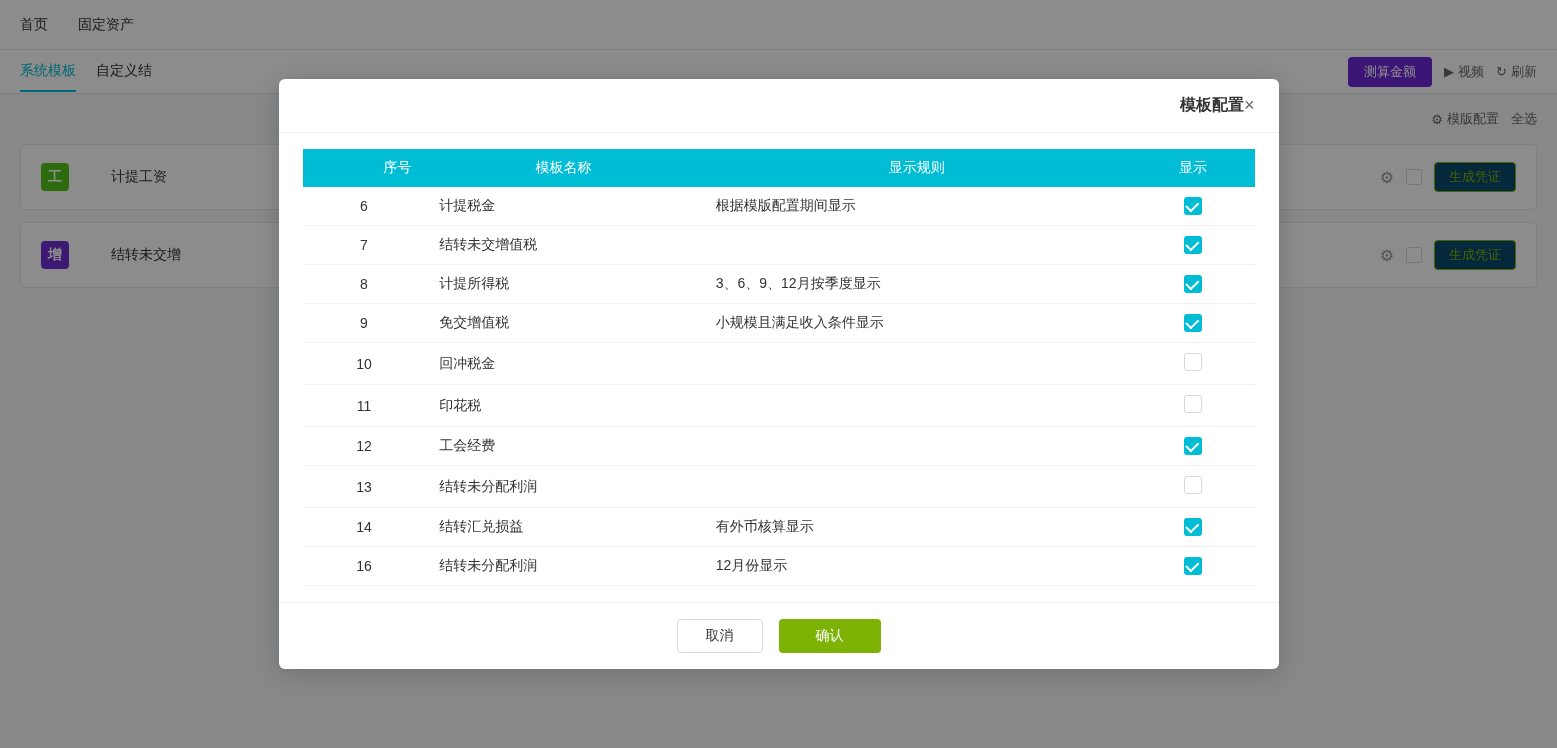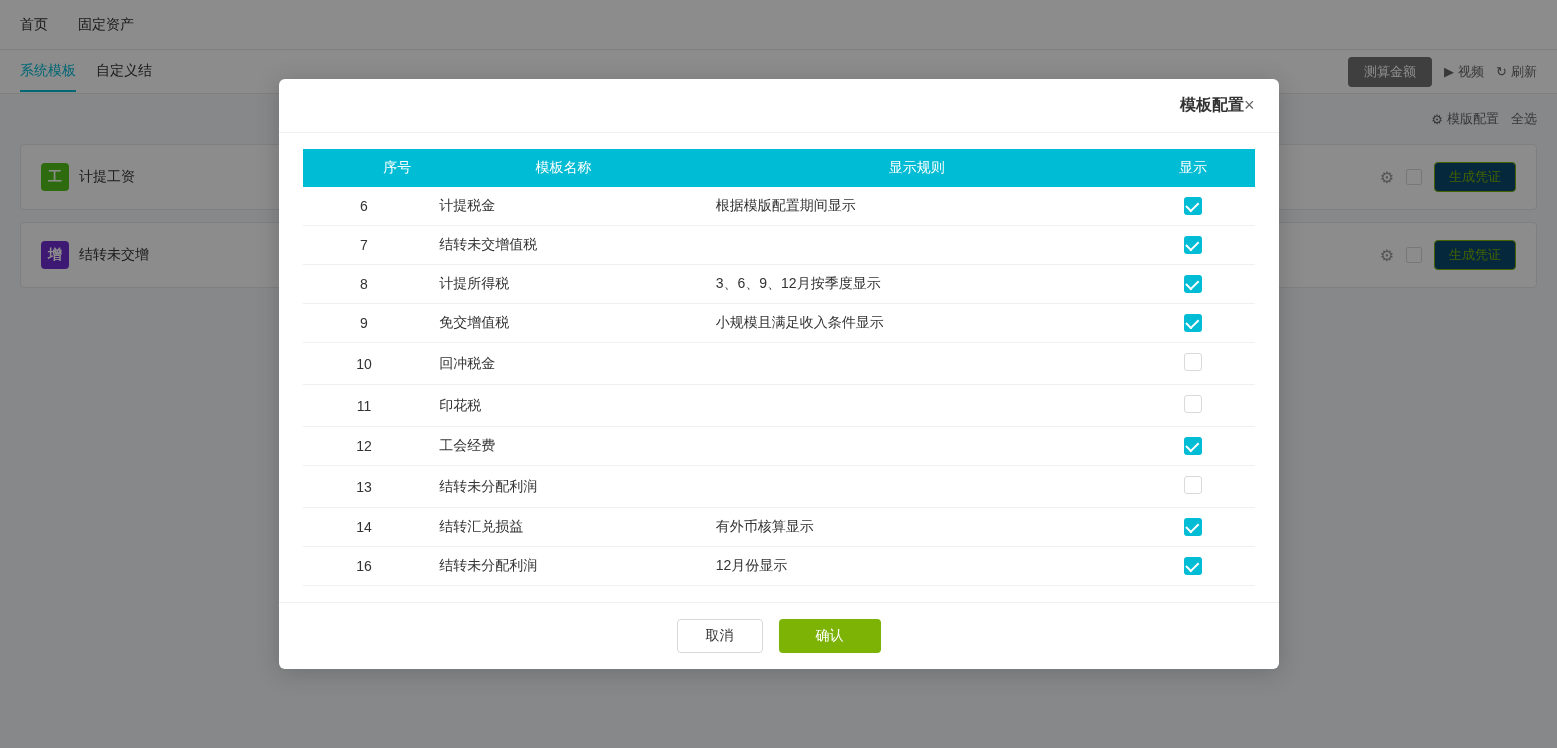--- a/index.html
+++ b/index.html
@@ -62,21 +62,21 @@
     }
 
     .right-actions {
       margin-left: auto;
       display: flex;
       align-items: center;
       gap: 12px;
     }
 
     .btn-calc {
-      background: #737373;
+      background: #6d28d9;
       color: #fff;
       border: none;
       border-radius: 4px;
       padding: 6px 16px;
       font-size: 13px;
       cursor: pointer;
     }
 
     .action-link {
       font-size: 13px;
@@ -143,21 +143,21 @@
       align-items: center;
       justify-content: center;
       font-size: 14px;
       font-weight: bold;
       color: #fff;
     }
 
     .card-icon.green { background: #52c41a; }
     .card-icon.purple { background: #722ed1; }
 
-    .card-title { font-size: 14px; color: #333; }
+    .card-title { font-size: 14px; color: #333; margin-left: 32px; }
 
     .card-amount {
       font-size: 28px;
       font-weight: bold;
       color: #333;
     }
 
     .card-right {
       display: flex;
       align-items: center;

